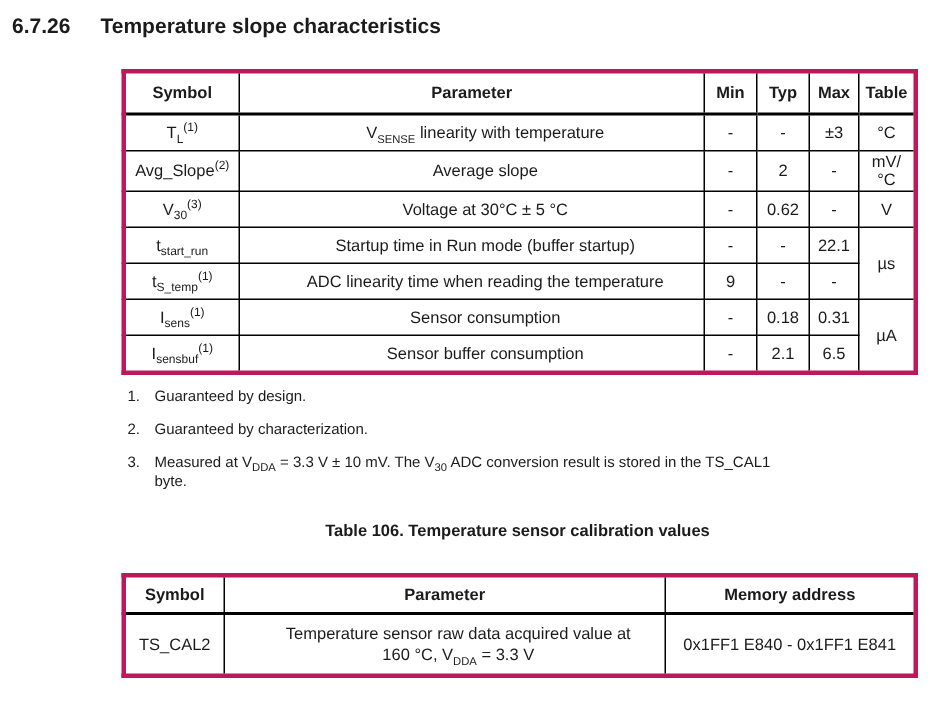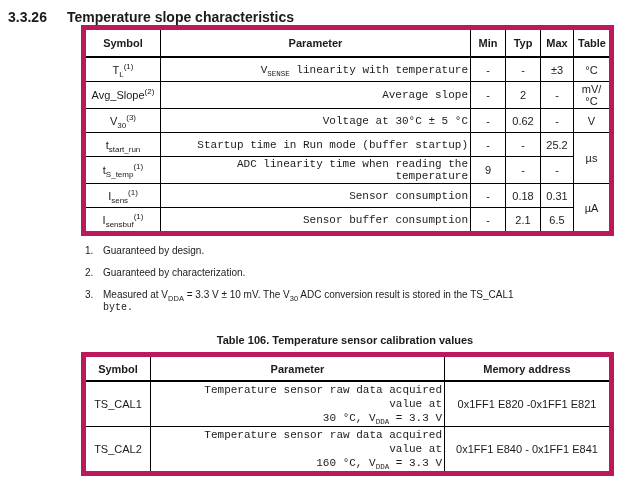--- a/index.html
+++ b/index.html
@@ -30,63 +30,63 @@
     font-weight: bold;
     line-height: 13px;
   }
   .t105-title { margin-top: 19px; margin-bottom: 2px; }
   .t106-title { margin-top: 20px; margin-bottom: 5px; }
 
   table {
     border-collapse: collapse;
     table-layout: fixed;
     width: 528px;
-    border: 5px solid #be185d;
+    border: 3px solid #be185d;
+    margin-top: 21px;
   }
   th, td {
     border: 1px solid #000;
     font-size: 11px;
     padding: 1px 4px;
     text-align: center;
     vertical-align: middle;
     overflow: hidden;
   }
   thead th {
     font-weight: bold;
     height: 24px;
     border-bottom: 2px solid #000;
   }
   #t105 tbody td { height: 21px; }
   td.param {
-    text-align: right;
+    text-align: center;
     padding-left: 20px;
     padding-right: 2px;
-    font-family: Liberation Mono, monospace;
   }
   sub { font-size: 8px; line-height: 0; }
   sup { font-size: 8px; line-height: 0; }
   .fn sub, .param sub { font-size: 7.5px; }
 
   .footnotes { margin: 8px 0 0 85px; font-size: 10px; }
   .fn { display: flex; line-height: 13px; margin-bottom: 9px; }
   .fn-num { width: 18px; flex-shrink: 0; }
   .fn-text { width: 500px; }
-  .fn-line2 { display: block; font-family: Liberation Mono, monospace; }
+  .fn-line2 { display: block; }
 
   #t106 tbody td { height: 37px; }
   #t106 thead th { height: 21px; }
   .pline { display: block; line-height: 14px; }
 </style>
 </head>
 <body>
 
 <div>
 
   <div class="section-heading">
-    <span class="sec-num">3.3.26</span>
+    <span class="sec-num">6.7.26</span>
     <span class="sec-title">Temperature slope characteristics</span>
   </div>
 
   <div class="tbl-block">
     <table id="t105">
       <colgroup>
         <col style="width:77px">
           <col style="width:310px">
           <col style="width:35px">
         <col style="width:35px">
@@ -126,21 +126,21 @@
           <td>-</td>
           <td>0.62</td>
           <td>-</td>
           <td>V</td>
         </tr>
         <tr>
           <td class="sym"><span>t</span><sub>start_run</sub></td>
           <td class="param">Startup time in Run mode (buffer startup)</td>
           <td>-</td>
           <td>-</td>
-          <td>25.2</td>
+          <td>22.1</td>
           <td rowspan="2">µs</td>
         </tr>
         <tr>
           <td class="sym"><span>t</span><sub>S_temp</sub><sup>(1)</sup></td>
           <td class="param">ADC linearity time when reading the temperature</td>
           <td>9</td>
           <td>-</td>
           <td>-</td>
         </tr>
         <tr>
@@ -187,28 +187,20 @@
       </colgroup>
       <thead>
         <tr>
           <th>Symbol</th>
           <th>Parameter</th>
           <th>Memory address</th>
         </tr>
       </thead>
       <tbody>
         <tr>
-          <td>TS_CAL1</td>
-          <td class="param">
-            <span class="pline">Temperature sensor raw data acquired value at</span>
-            <span class="pline"><span>30 °C, V</span><sub>DDA</sub><span> = 3.3 V</span></span>
-          </td>
-          <td>0x1FF1 E820 -0x1FF1 E821</td>
-        </tr>
-        <tr>
           <td>TS_CAL2</td>
           <td class="param">
             <span class="pline">Temperature sensor raw data acquired value at</span>
             <span class="pline"><span>160 °C, V</span><sub>DDA</sub><span> = 3.3 V</span></span>
           </td>
           <td>0x1FF1 E840 - 0x1FF1 E841</td>
         </tr>
       </tbody>
     </table>
   </div>

